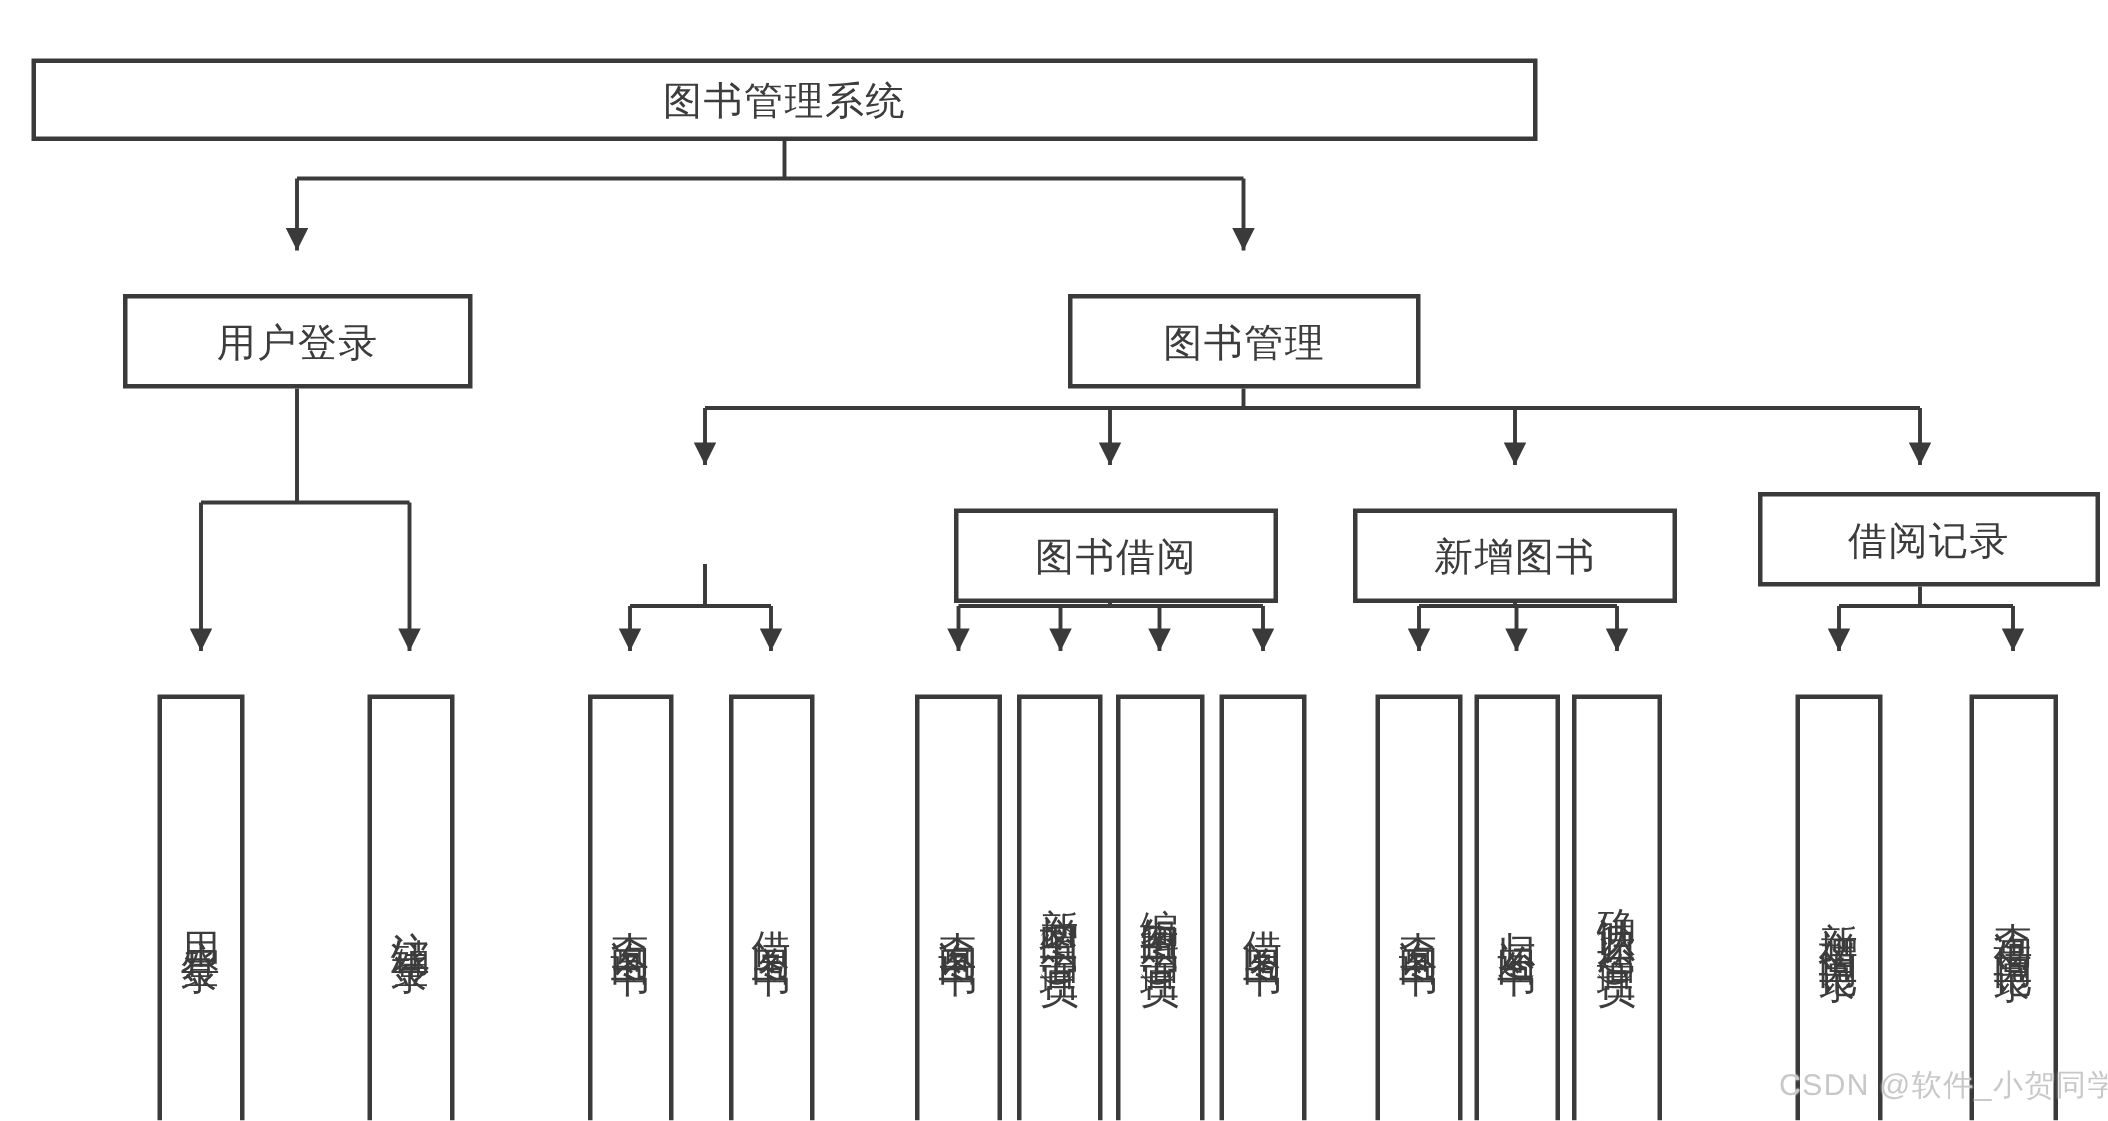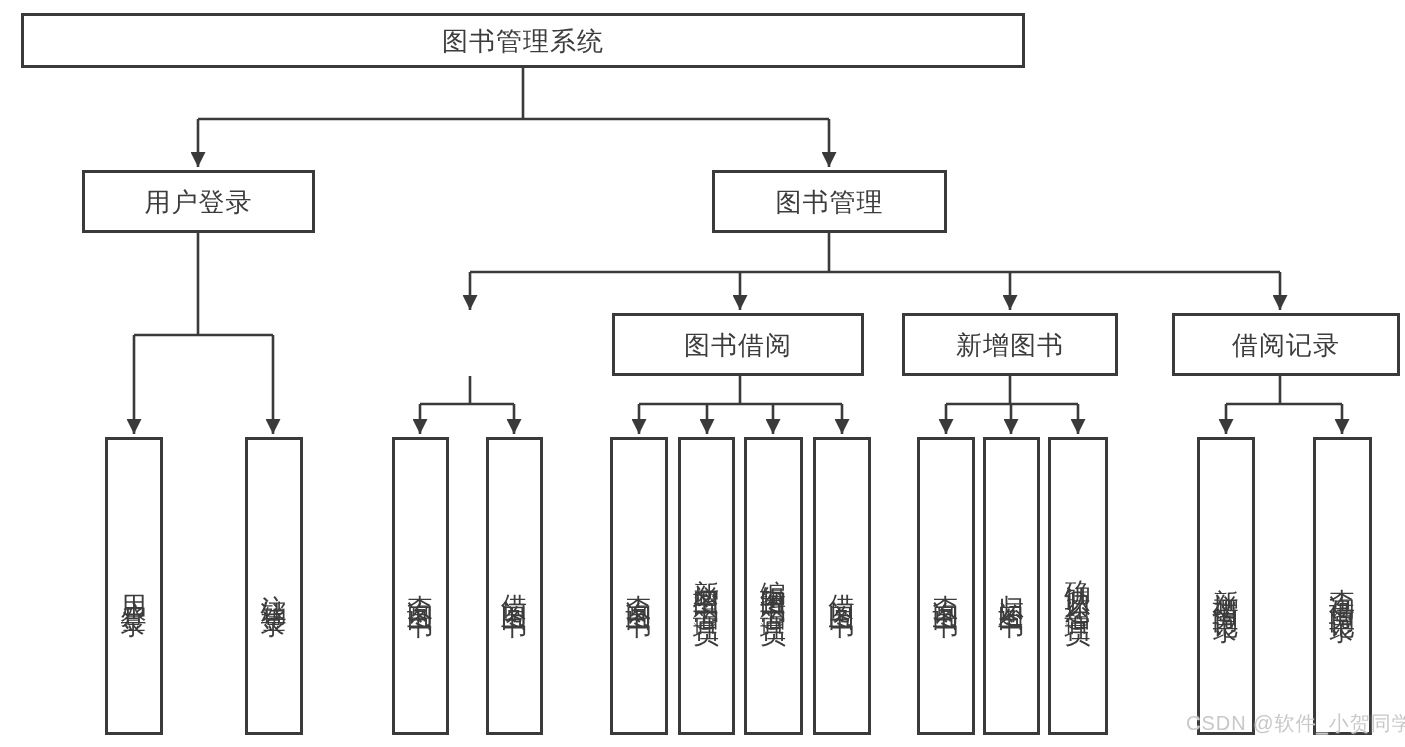--- a/index.html
+++ b/index.html
@@ -28,20 +28,21 @@
   }
   .connectors .arrowhead{fill:var(--line-color);}
   .box{
     position:absolute;
     box-sizing:border-box;
     border:3px solid var(--line-color);
     background:#fff;
     display:flex;align-items:center;justify-content:center;
     color:var(--text-color);
     text-align:center;
+    margin-top:26px;
   }
   .box.h{
     font-size:26px;
     letter-spacing:1px;
     line-height:1;
     white-space:nowrap;
   }
   .box.leaf{
     font-size:26px;
     writing-mode:vertical-rl;
@@ -103,23 +104,23 @@
     <line class="drop" x1="1078" y1="404" x2="1078" y2="434" marker-end="url(#arrow)"></line>
     <line class="drop" x1="1226" y1="404" x2="1226" y2="434" marker-end="url(#arrow)"></line>
     <line class="drop" x1="1342" y1="404" x2="1342" y2="434" marker-end="url(#arrow)"></line>
   </svg>
 
   <div class="box h" style="left:21px;top:13px;width:1004px;height:55px">图书管理系统</div>
 
   <div class="box h" style="left:82px;top:170px;width:233px;height:63px">用户登录</div>
   <div class="box h" style="left:712px;top:170px;width:235px;height:63px">图书管理</div>
 
-  <div class="box h" style="left:612px;top:313px;width:252px;height:63px">图书借阅</div>
+  <div class="box h" style="left:636px;top:313px;width:216px;height:63px">图书借阅</div>
   <div class="box h" style="left:902px;top:313px;width:216px;height:63px">新增图书</div>
-  <div class="box h" style="left:1172px;top:313px;width:228px;height:63px">借阅记录</div>
+  <div class="box h" style="left:1172px;top:302px;width:228px;height:63px">借阅记录</div>
 
   <div class="box leaf" style="left:105px;top:437px;width:58px;height:298px">用户登录</div>
   <div class="box leaf" style="left:245px;top:437px;width:58px;height:298px">注销登录</div>
 
   <div class="box leaf" style="left:392px;top:437px;width:57px;height:298px">查询图书</div>
   <div class="box leaf" style="left:486px;top:437px;width:57px;height:298px">借阅图书</div>
 
   <div class="box leaf" style="left:610px;top:437px;width:58px;height:298px">查询图书</div>
   <div class="box leaf" style="left:678px;top:437px;width:57px;height:298px">新增图书（管理员）</div>
   <div class="box leaf" style="left:744px;top:437px;width:59px;height:298px">编辑图书（管理员）</div>

